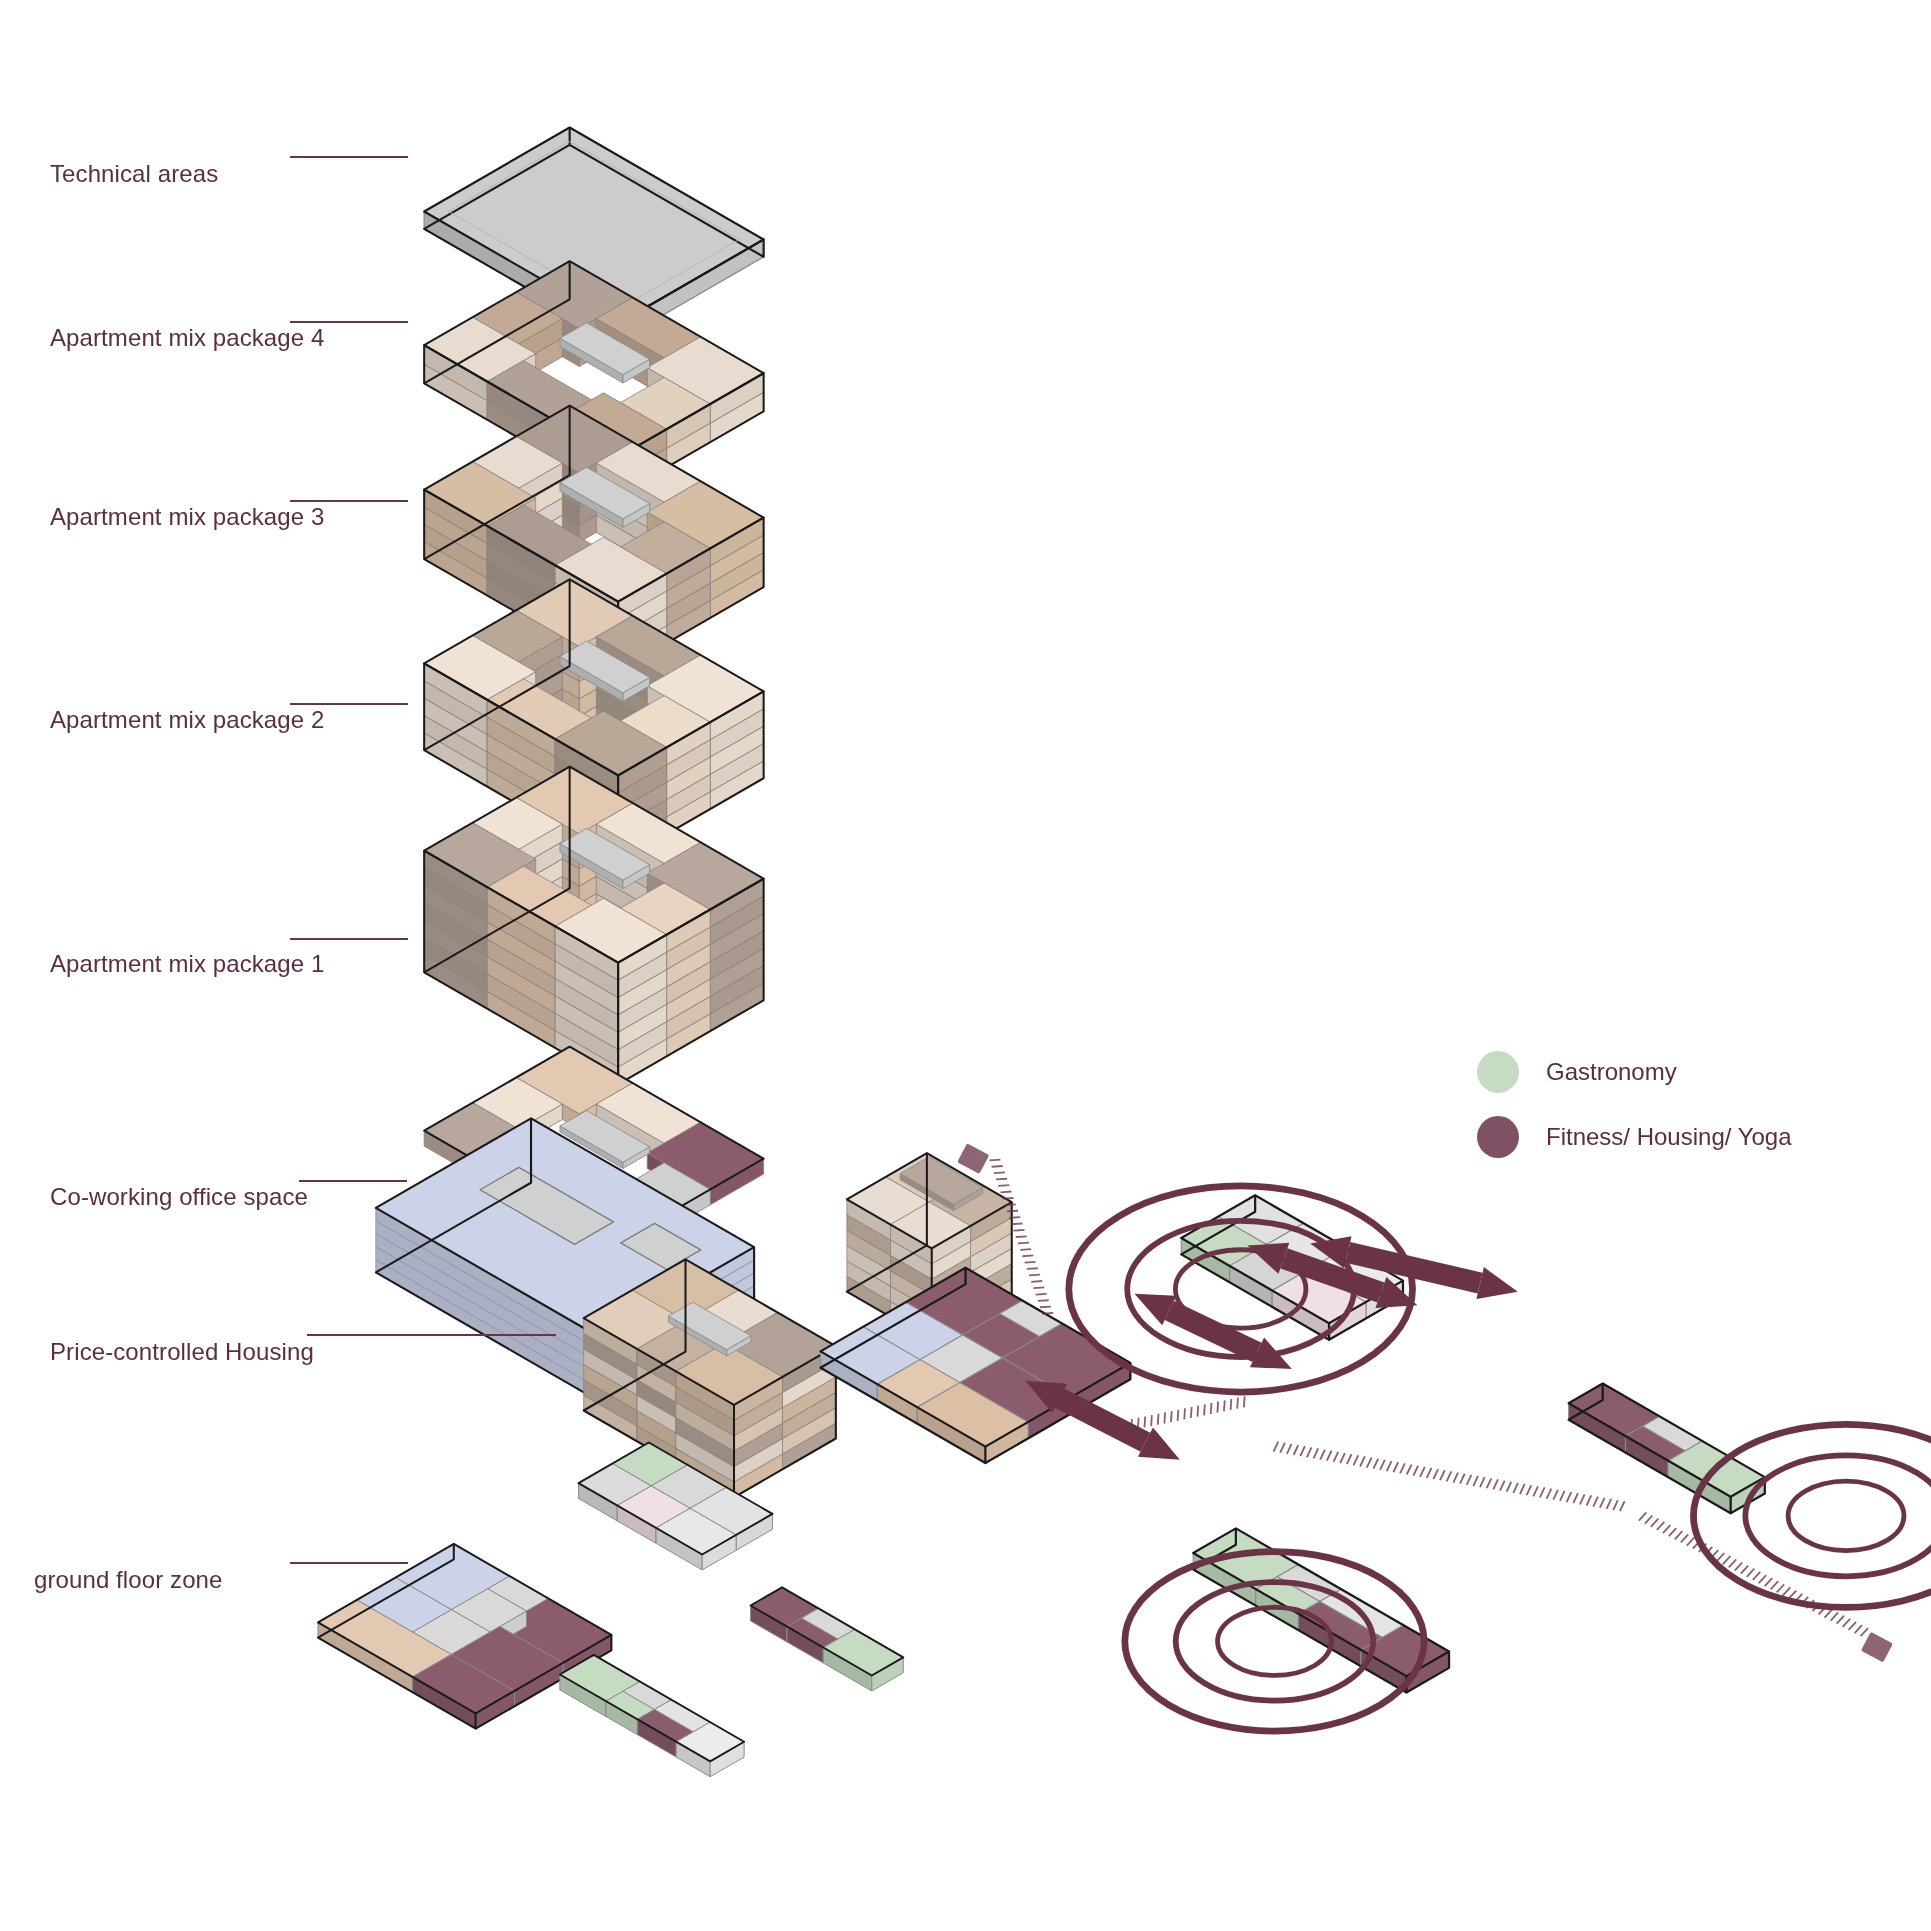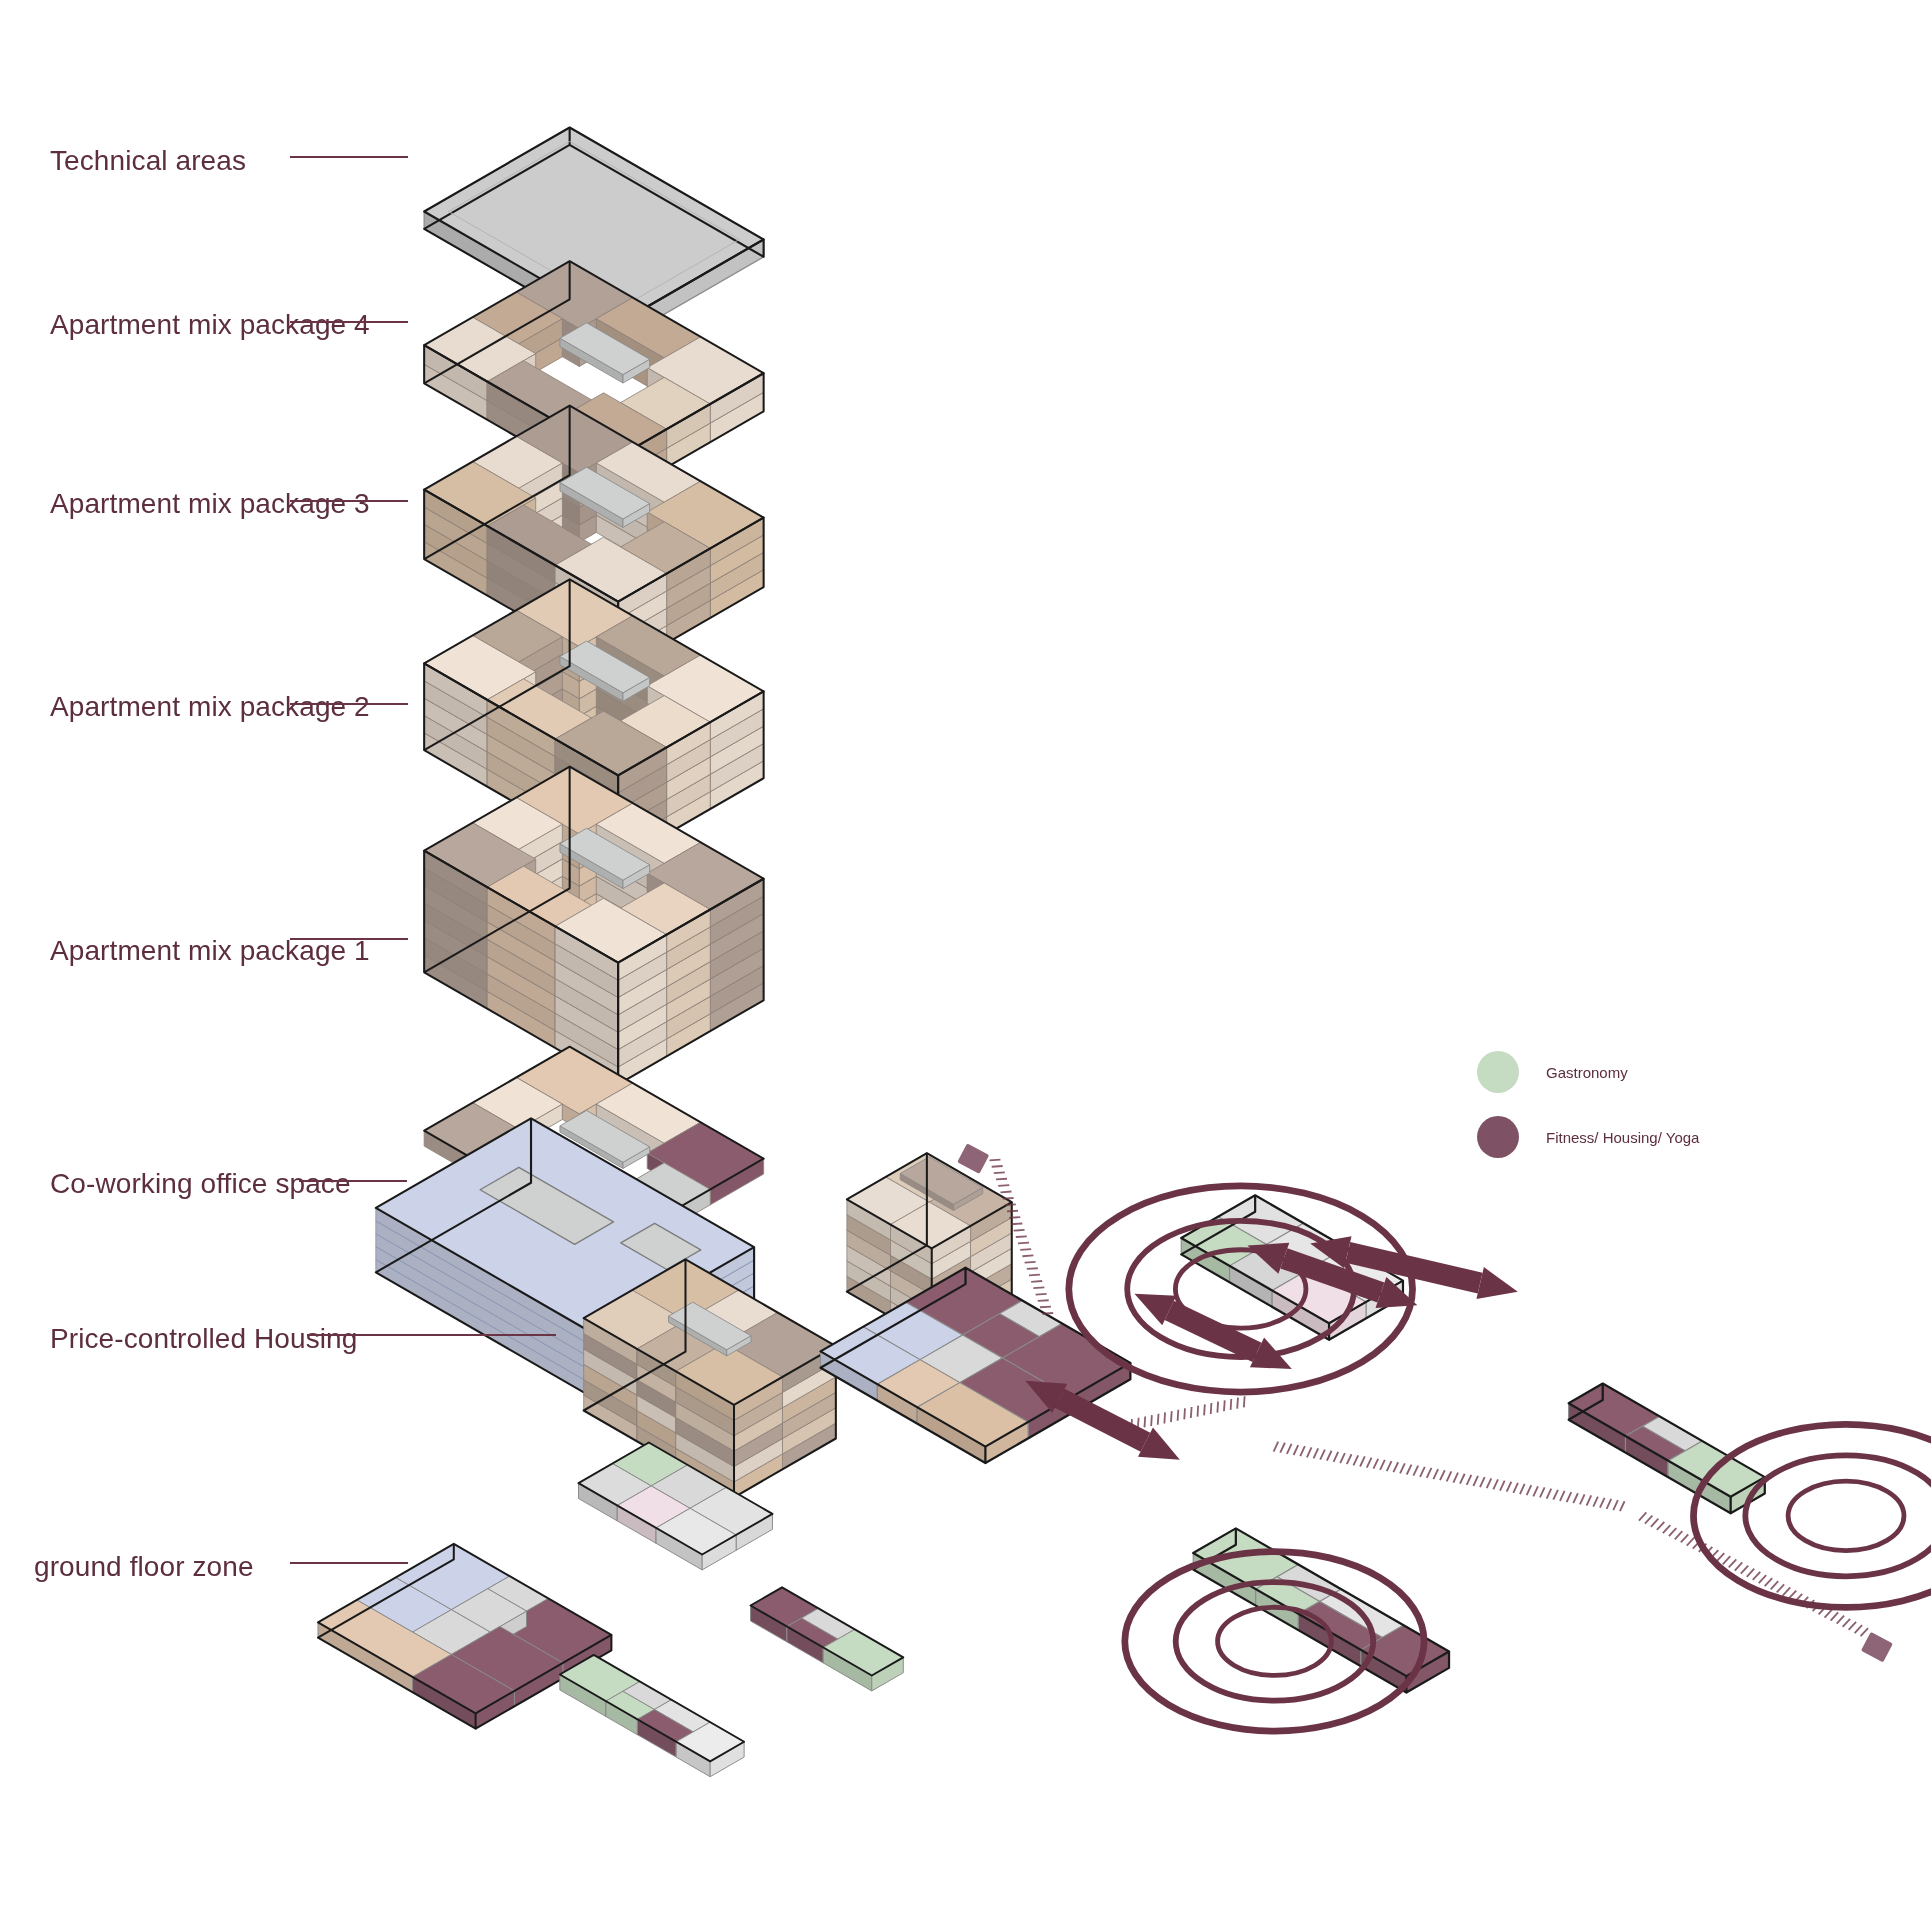--- a/index.html
+++ b/index.html
@@ -1,28 +1,28 @@
 <!DOCTYPE html>
 <html><head>
 <meta charset="utf-8">
 <style>
   html,body{margin:0;padding:0;background:#ffffff;}
   body{width:1931px;height:1931px;position:relative;overflow:hidden;
        font-family:"Liberation Sans","DejaVu Sans",sans-serif;}
   #stage{position:absolute;inset:0;width:1931px;height:1931px;}
   svg.layer{position:absolute;left:0;top:0;width:1931px;height:1931px;overflow:visible;}
 
-  .lbl{position:absolute;color:#5c2e3e;font-size:28px;letter-spacing:0.1px;
-       white-space:nowrap;line-height:1;}
+  .lbl{position:absolute;color:#5c2e3e;font-size:24px;letter-spacing:0.1px;
+       white-space:nowrap;line-height:1;margin-top:15px;}
   .leader{position:absolute;height:0;border-top:2.3px solid #6b3446;}
 
   .legend{position:absolute;left:1477px;top:1048px;}
   .legend-row{display:flex;align-items:center;height:48px;margin-bottom:17.4px;}
   .legend-dot{width:42px;height:42px;border-radius:50%;margin-right:27px;flex:0 0 auto;}
-  .legend-text{color:#5c2e3e;font-size:15px;white-space:nowrap;}
+  .legend-text{color:#5c2e3e;font-size:24px;white-space:nowrap;}
 </style>
 </head>
 <body>
 
 <div id="stage">
 
   <svg class="layer" id="iso" viewBox="0 0 2000 2000">
       <g>
         <polygon points="439.32,219.02 640.23,335.02 640.23,353.00 439.32,237.00" fill="#ababab" stroke="#8e8e8e" stroke-width="1.4" stroke-linejoin="round"></polygon>
         <polygon points="790.91,248.02 790.91,266.00 640.23,353.00 640.23,335.02" fill="#c2c2c2" stroke="#8e8e8e" stroke-width="1.4" stroke-linejoin="round"></polygon>

